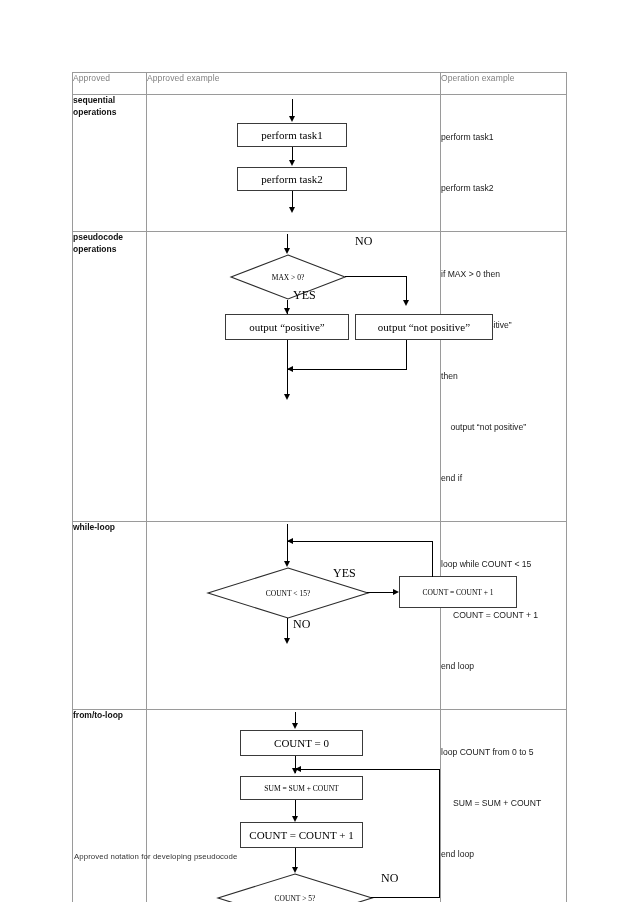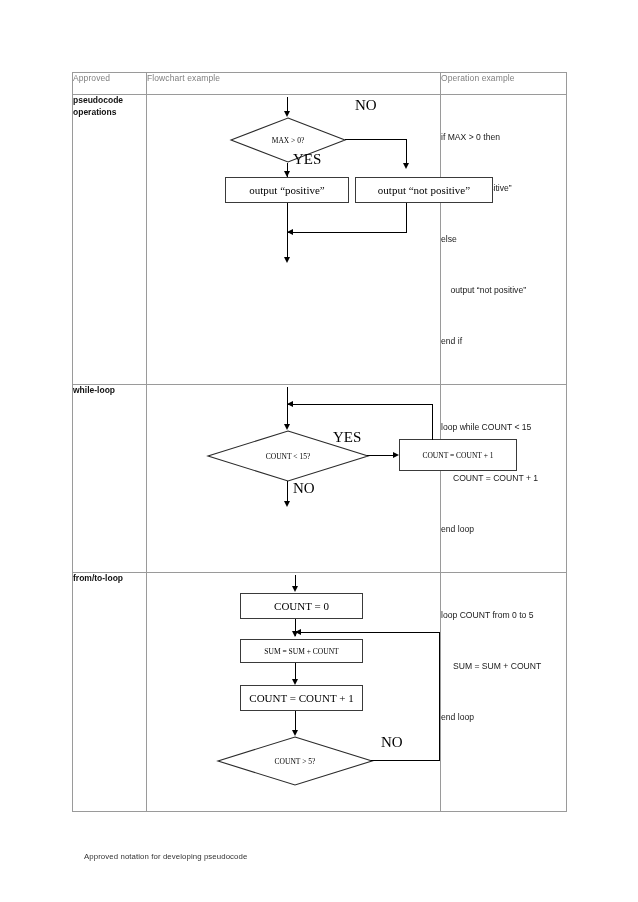--- a/index.html
+++ b/index.html
@@ -120,56 +120,82 @@
   }
   .fc-arrow-r {
     border-top: 3.6px solid transparent;
     border-bottom: 3.6px solid transparent;
     border-left: 6px solid #000;
   }
 
   .fc-yesno {
     position: absolute;
     font-family: "Liberation Serif", serif;
-    font-size: 15px;
+    font-size: 12px;
     color: #000;
     white-space: nowrap;
   }
 
   
   .footer-note {
     position: absolute;
     left: 74px;
     top: 852px;
     font-size: 7.8px;
     color: #333;
     letter-spacing: .1px;
-    margin-left: 10px;
   }
 </style>
 </head>
 <body>
 
 <table class="doc-table">
   <colgroup>
     <col class="col-op">
       <col class="col-flow">
       <col class="col-pseudo">
   </colgroup>
 
   <thead>
     <tr>
       <th class="hdr-cell">Approved</th>
-      <th class="hdr-cell">Flowchart example</th>
+      <th class="hdr-cell">Approved example</th>
       <th class="hdr-cell">Operation example</th>
     </tr>
   </thead>
 
   <tbody>
 
+    <tr>
+      <td class="op-cell" style="white-space:pre-line">sequential
+operations</td>
+
+      <td class="flow-cell">
+        <div class="flow-canvas" style="height:123px">
+
+          <div class="fc-vline" style="left:145px;top:4px;height:19px"></div>
+          <div class="fc-arrow-d" style="left:142px;top:21px"></div>
+
+          <div class="fc-box t-lg" style="left:90px;top:28px;width:110px;height:24px">perform task1</div>
+
+          <div class="fc-vline" style="left:145px;top:52px;height:15px"></div>
+          <div class="fc-arrow-d" style="left:142px;top:65px"></div>
+
+          <div class="fc-box t-lg" style="left:90px;top:72px;width:110px;height:24px">perform task2</div>
+
+          <div class="fc-vline" style="left:145px;top:96px;height:18px"></div>
+          <div class="fc-arrow-d" style="left:142px;top:112px"></div>
+        </div>
+      </td>
+
+      <td class="pseudo-cell">
+        <div class="pseudo-line">perform task1</div>
+        <div class="pseudo-line">perform task2</div>
+      </td>
+    </tr>
 
     <tr>
       <td class="op-cell" style="white-space:pre-line">pseudocode
 operations</td>
 
       <td class="flow-cell">
         <div class="flow-canvas" style="height:184px">
 
           <div class="fc-vline" style="left:140px;top:2px;height:16px"></div>
           <div class="fc-arrow-d" style="left:137px;top:16px"></div>
@@ -200,21 +226,21 @@
 
           <div class="fc-vline" style="left:140px;top:108px;height:30px"></div>
           <div class="fc-vline" style="left:140px;top:137px;height:27px"></div>
           <div class="fc-arrow-d" style="left:137px;top:162px"></div>
         </div>
       </td>
 
       <td class="pseudo-cell">
         <div class="pseudo-line">if MAX &gt; 0 then</div>
         <div class="pseudo-line">    output “positive”</div>
-        <div class="pseudo-line">else</div>
+        <div class="pseudo-line">then</div>
         <div class="pseudo-line">    output “not positive”</div>
         <div class="pseudo-line">end if</div>
       </td>
     </tr>
 
     <tr>
       <td class="op-cell">while-loop</td>
 
       <td class="flow-cell">
         <div class="flow-canvas" style="height:126px">

